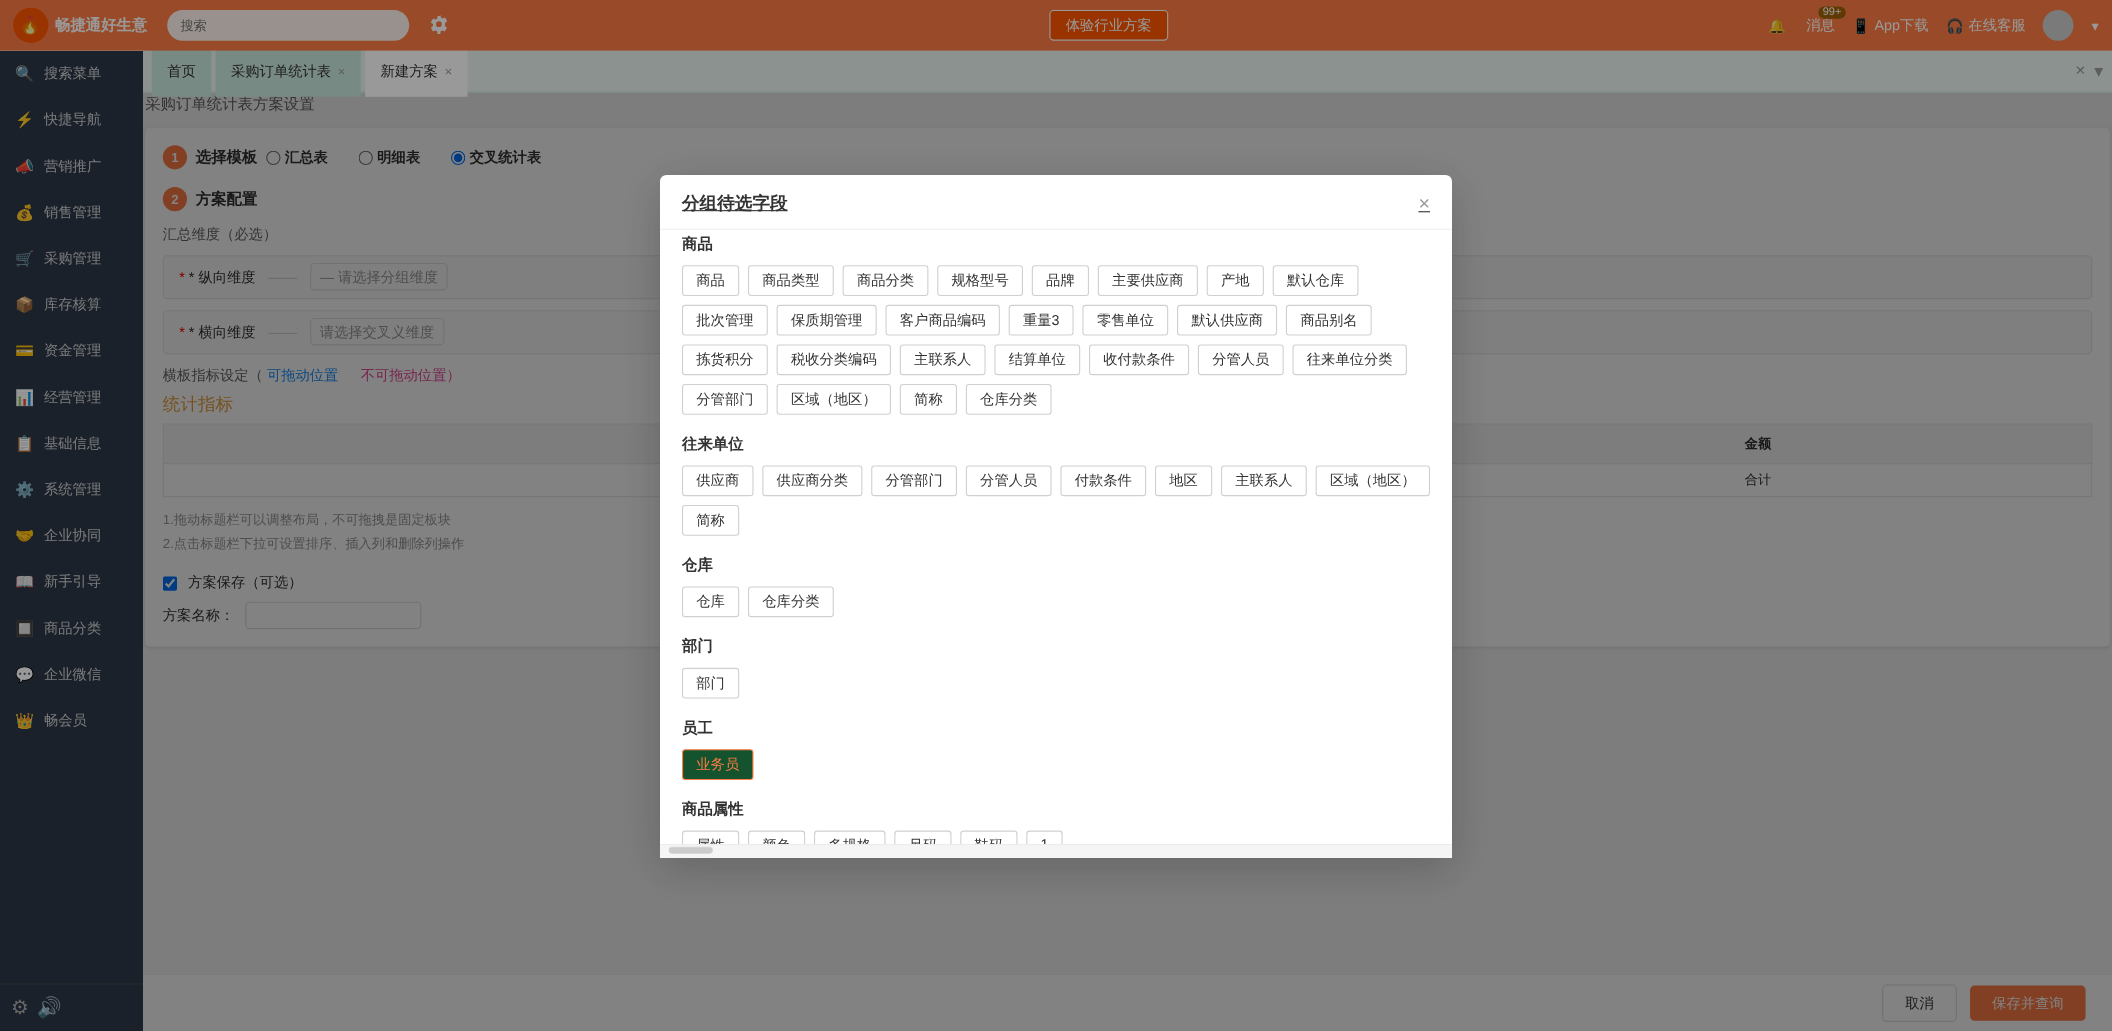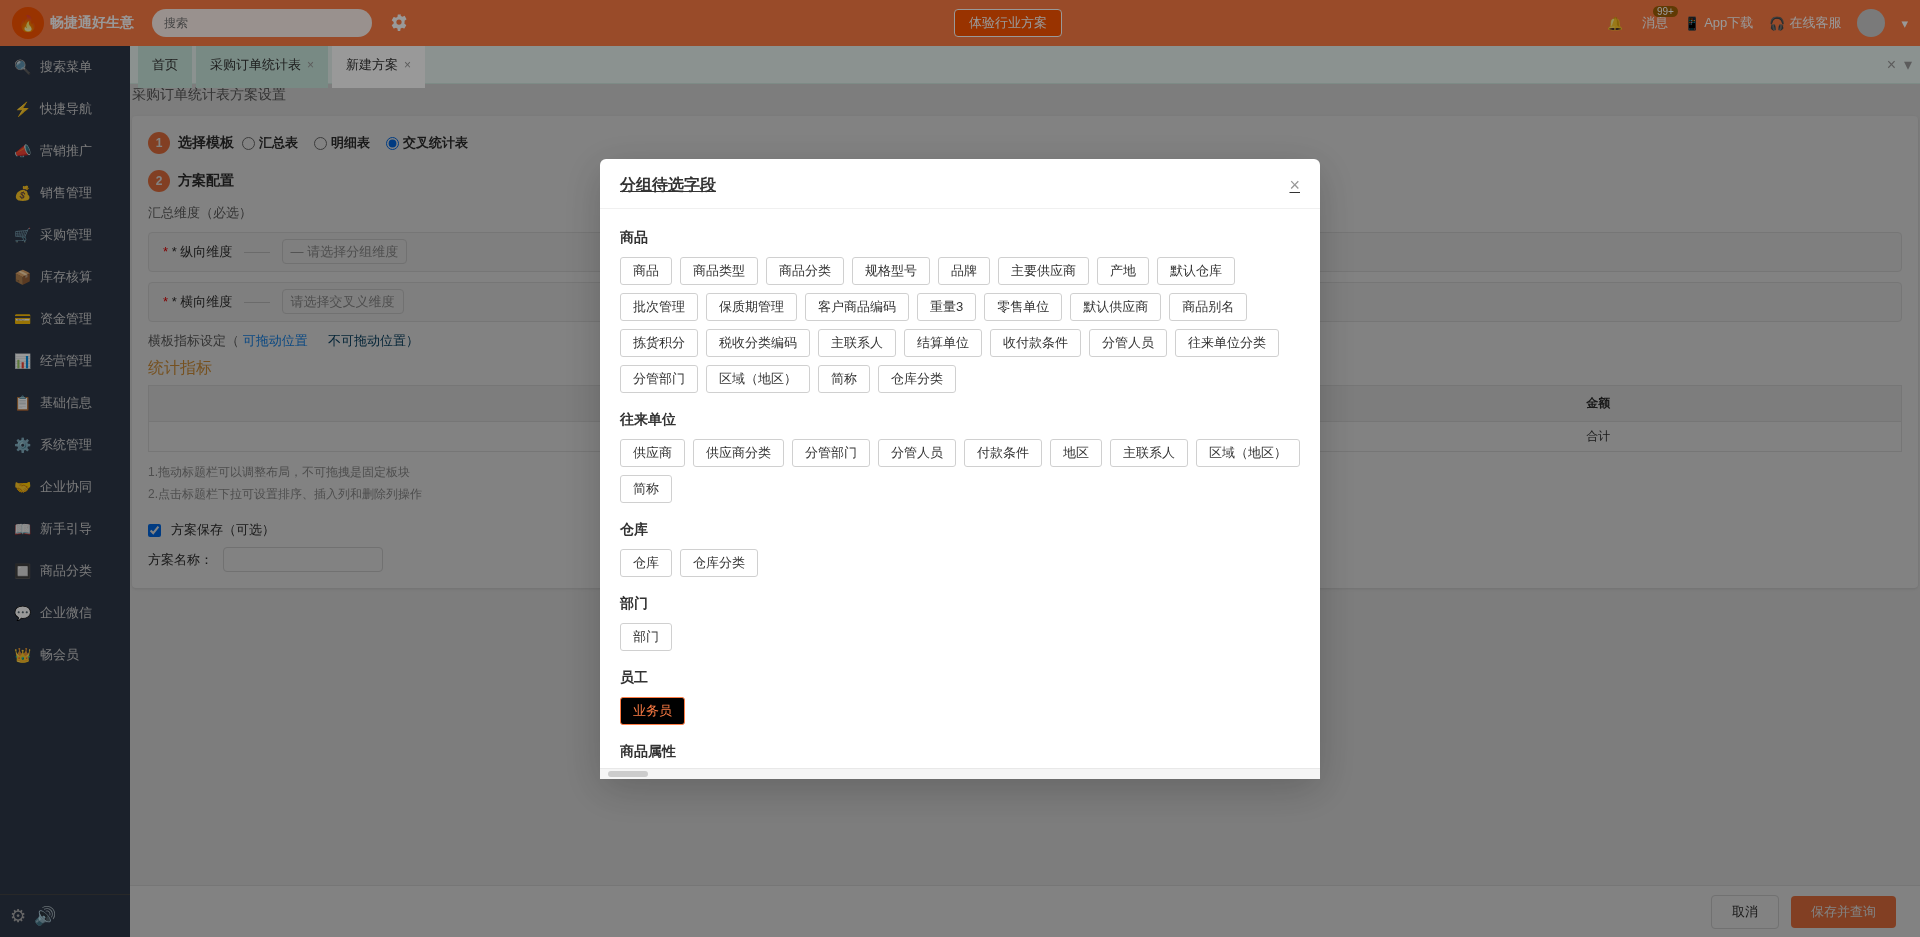--- a/index.html
+++ b/index.html
@@ -215,21 +215,21 @@
       color: white;
       border-radius: 50%;
       display: inline-flex;
       align-items: center;
       justify-content: center;
       font-size: 12px;
       font-weight: bold;
     }
     .radio-group {
       display: flex;
-      gap: 16px;
+      gap: 28px;
       align-items: center;
     }
     .radio-item {
       display: flex;
       align-items: center;
       gap: 4px;
       font-size: 13px;
     }
     .config-row {
       display: flex;
@@ -374,21 +374,21 @@
     }
     .modal-close {
       color: #999;
       font-size: 18px;
       cursor: pointer;
       line-height: 1;
     }
     .modal-body {
       flex: 1;
       overflow-y: auto;
-      padding: 20px 20px;
+      padding: 4px 20px;
     }
     
     .field-section {
       margin-bottom: 18px;
     }
     .field-section-title {
       font-size: 14px;
       font-weight: bold;
       color: #333;
       margin-bottom: 10px;
@@ -404,21 +404,21 @@
       padding: 4px 12px;
       font-size: 13px;
       color: #333;
       background: white;
       cursor: pointer;
       white-space: nowrap;
     }
     .field-tag.selected {
       border-color: #ff7d45;
       color: #ff7d45;
-      background: #000000;
+      background: #14532d;
     }
     
     .modal-body::-webkit-scrollbar { width: 6px; }
     .modal-body::-webkit-scrollbar-track { background: #f5f5f5; }
     .modal-body::-webkit-scrollbar-thumb { background: #ccc; border-radius: 3px; }
     
     .modal-hscroll {
       height: 12px;
       background: #f5f5f5;
       border-top: 1px solid #e8e8e8;
@@ -601,21 +601,21 @@
         <span class="required">*</span>
         <span>* 横向维度</span>
         <span style="margin: 0 8px; color:#ccc">——</span>
         <span class="select-placeholder">请选择交叉义维度</span>
       </div>
       <div class="indicator-section">
         <div class="indicator-title">
           <span>横板指标设定（</span>
           <span style="color:#1890ff; cursor:pointer">可拖动位置</span>
           <span>　</span>
-          <span style="color:#0c4a6e">不可拖动位置）</span>
+          <span style="color:#ec4899">不可拖动位置）</span>
         </div>
         <div class="indicator-title" style="color:#e8a040;font-size:16px;margin-bottom:6px">统计指标</div>
         <table class="stats-table">
           <thead>
             <tr>
               <th>
                 <button class="dropdown-btn">
                   <span>主数量</span>
                   <span>▾</span>
                 </button>

